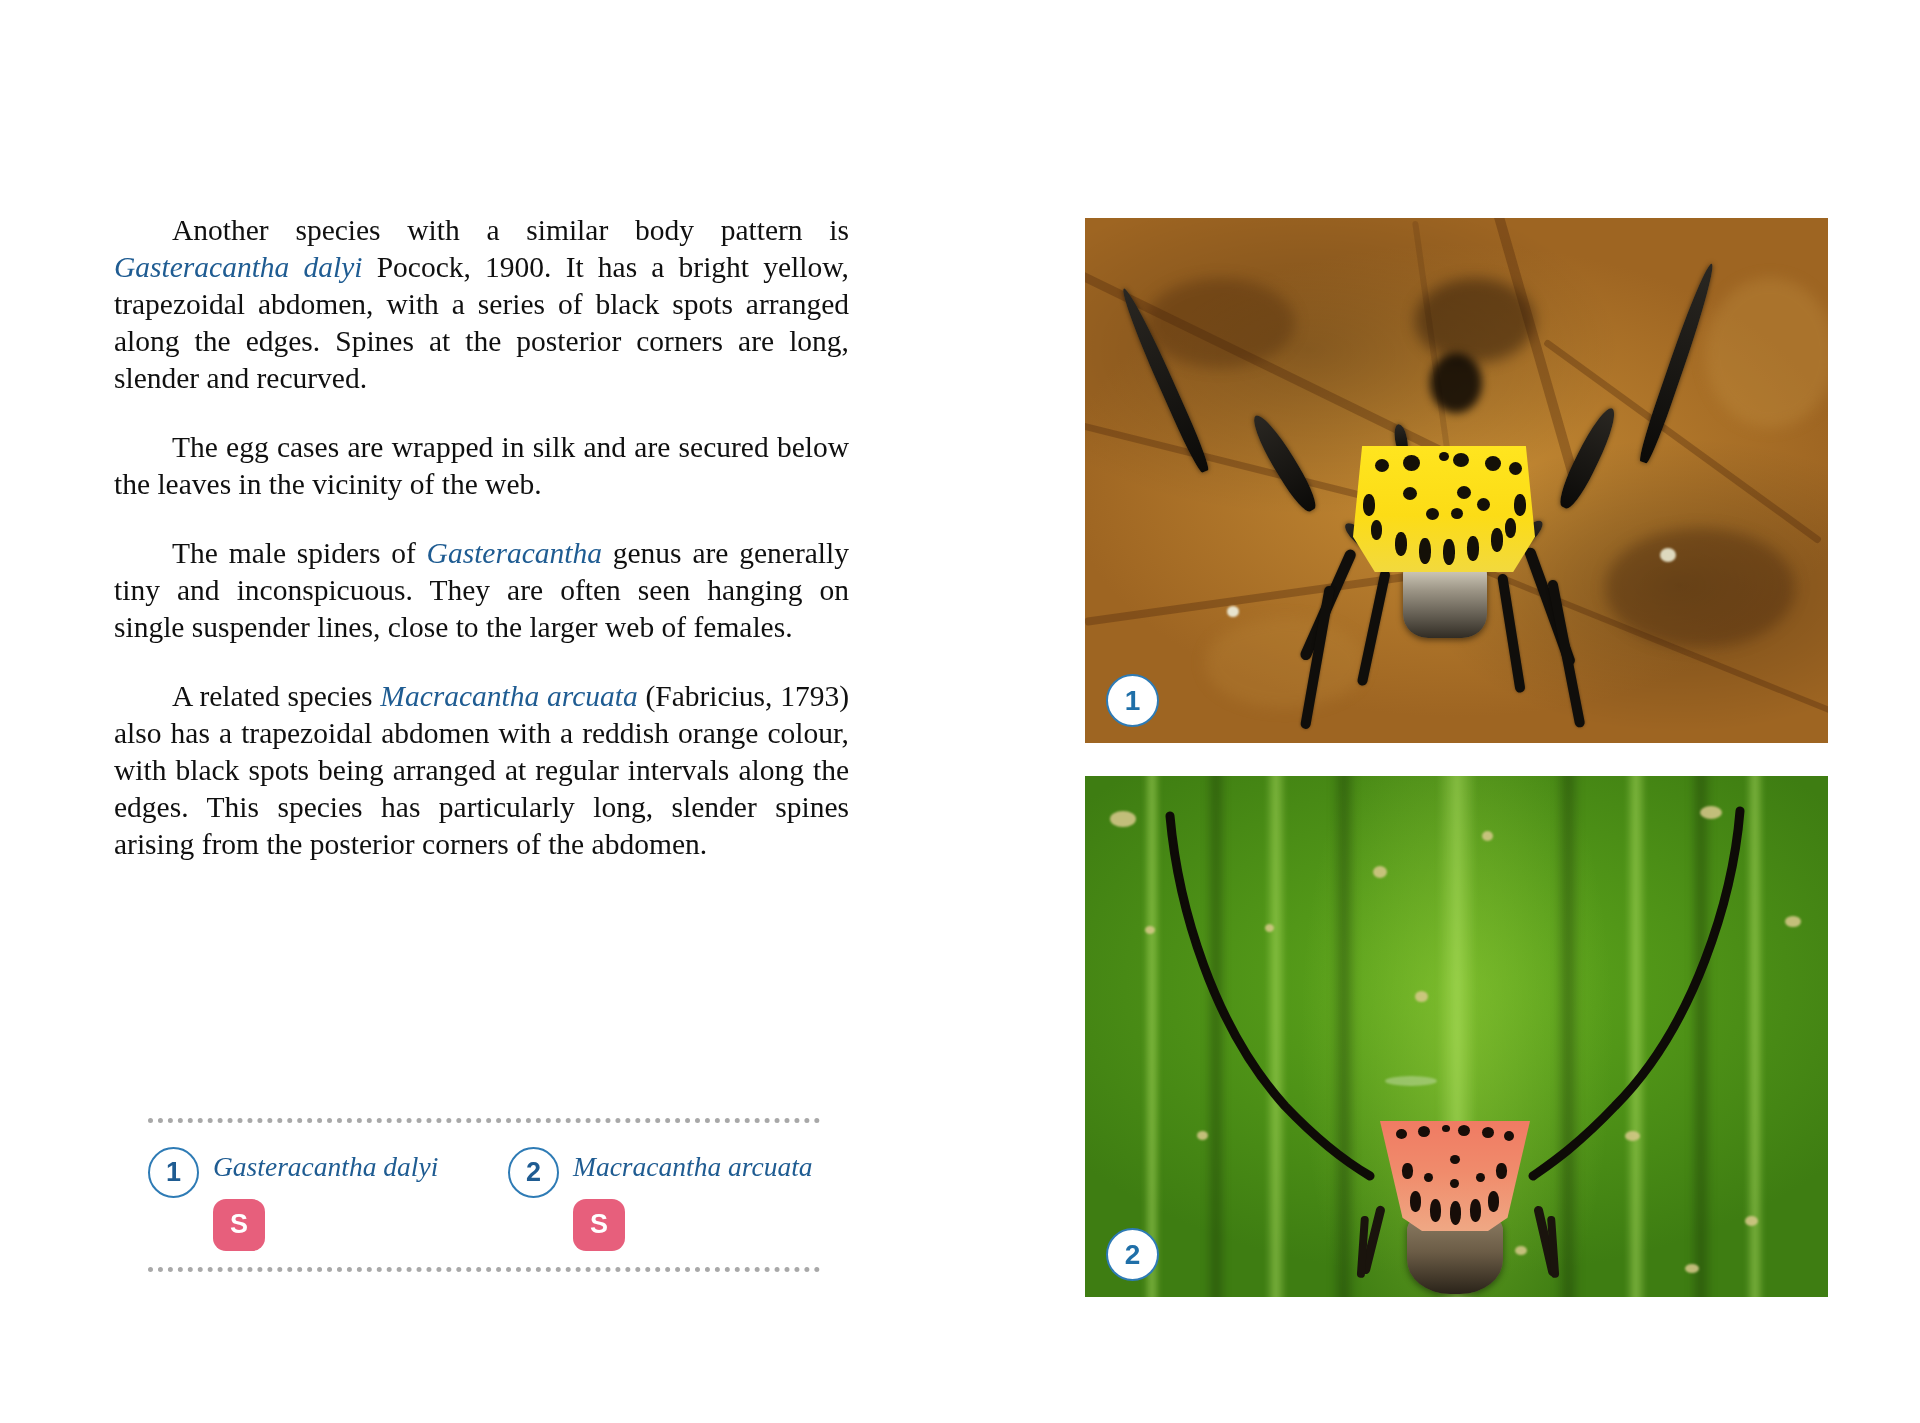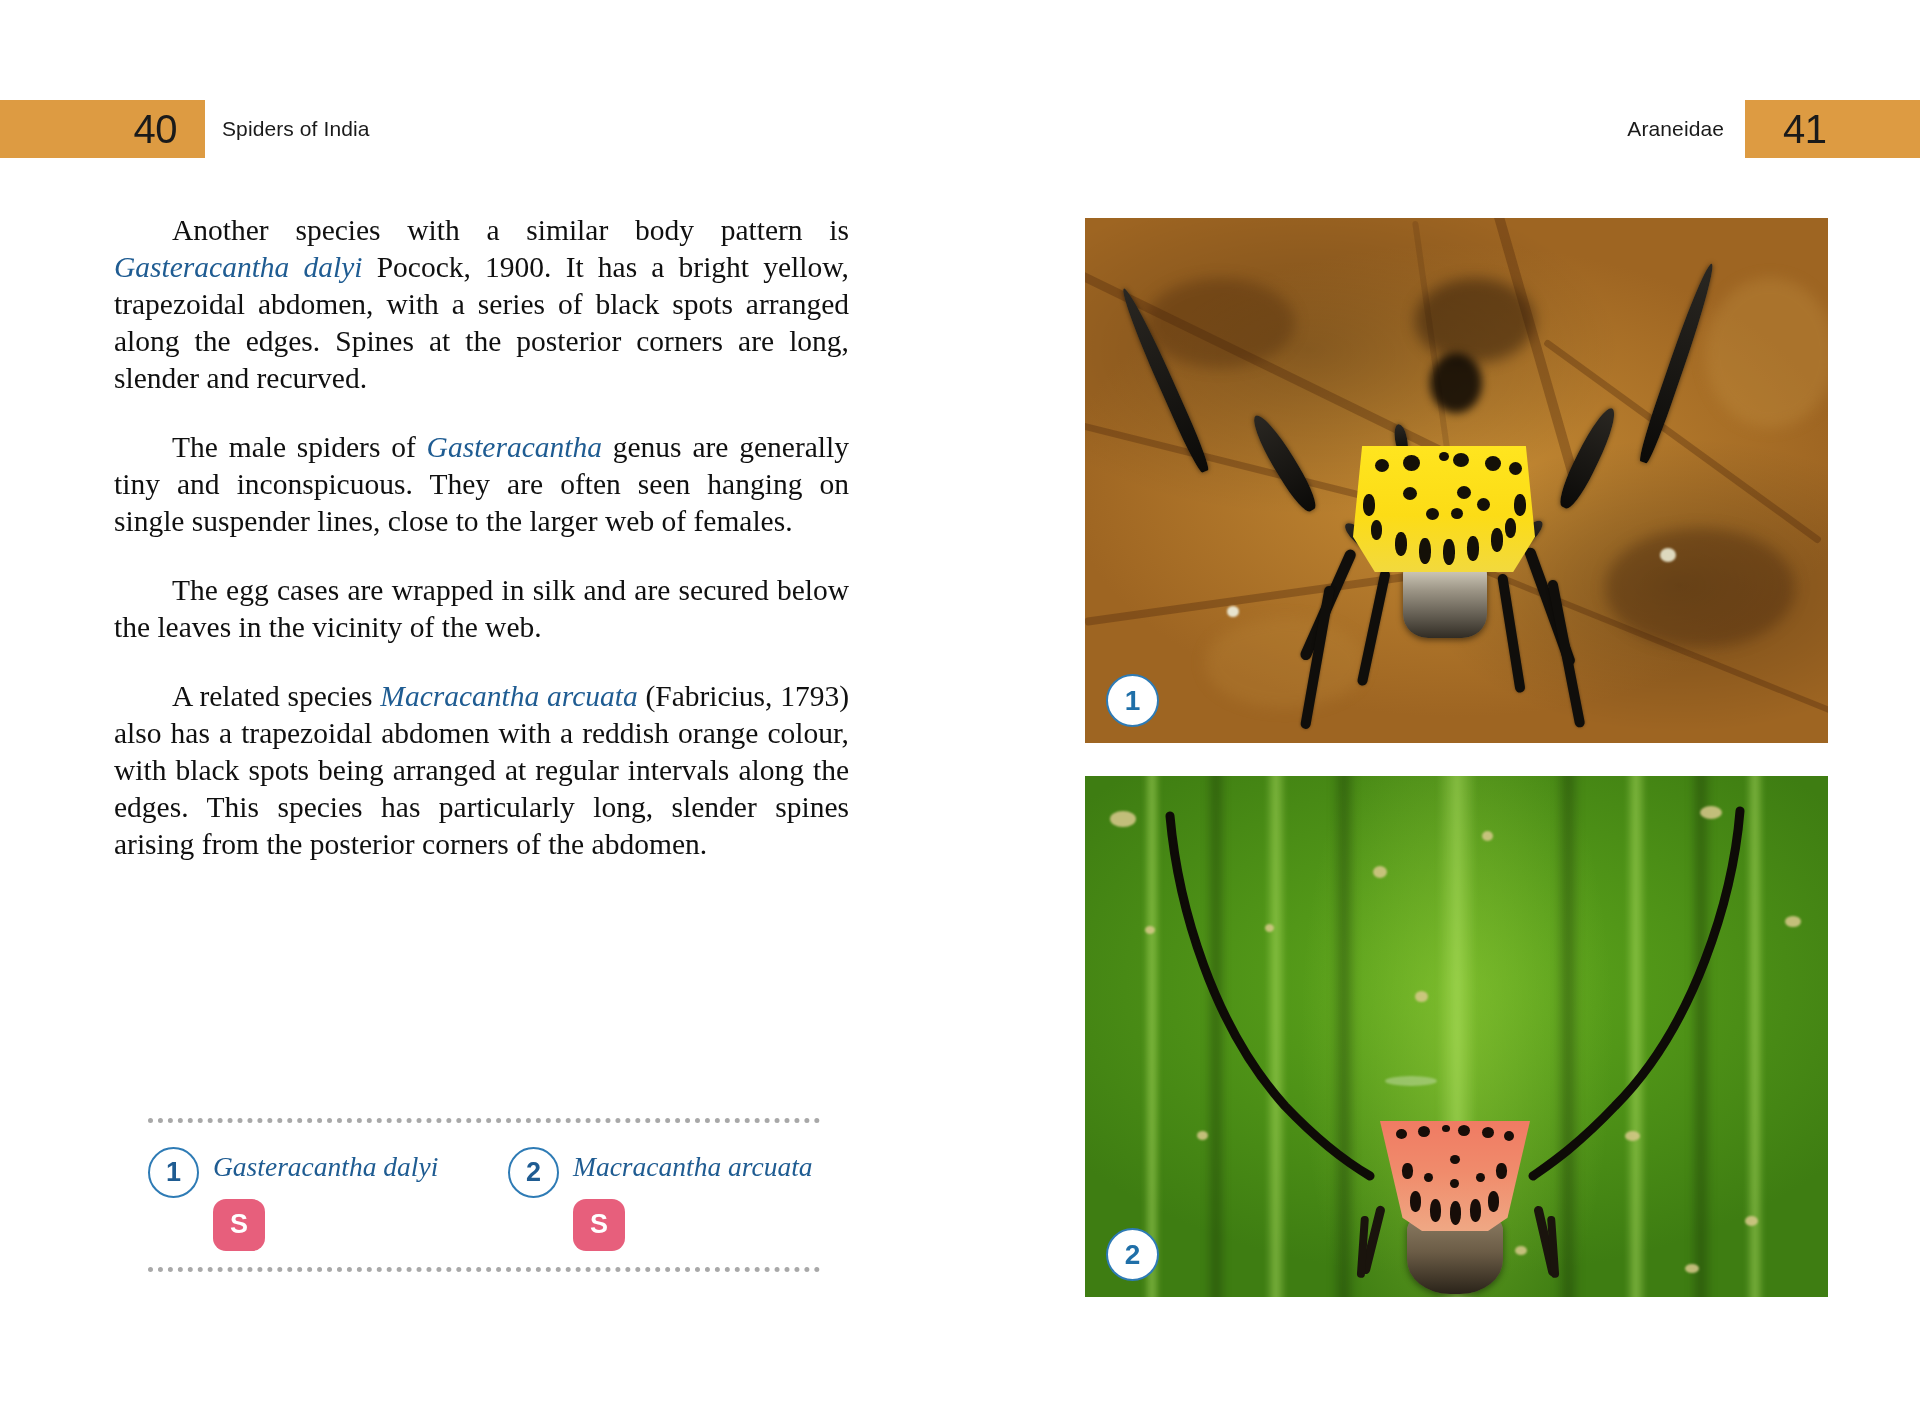--- a/index.html
+++ b/index.html
@@ -335,36 +335,25 @@
     background: #1a140d;
     border-radius: 5px;
     transform-origin: top center;
   }
 </style>
 </head>
 <body>
 
 <div class="page">
 
-  <div class="header">
-    <div class="page-tab left">
-      <span class="page-num">40</span>
-    </div>
-    <div class="running-title verso">Spiders of India</div>
-
-    <div class="running-title recto">Araneidae</div>
-    <div class="page-tab right">
-      <span class="page-num">41</span>
-    </div>
-  </div>
 
   <div class="text-column">
     <p class="para">Another species with a similar body pattern is <span class="sci">Gasteracantha dalyi</span> Pocock, 1900. It has a bright yellow, trapezoidal abdomen, with a series of black spots arranged along the edges. Spines at the posterior corners are long, slender and recurved.</p>
+    <p class="para">The egg cases are wrapped in silk and are secured below the leaves in the vicinity of the web.</p>
     <p class="para">The male spiders of <span class="sci">Gasteracantha</span> genus are generally tiny and inconspicuous. They are often seen hanging on single suspender lines, close to the larger web of females.</p>
-    <p class="para">The egg cases are wrapped in silk and are secured below the leaves in the vicinity of the web.</p>
     <p class="para">A related species <span class="sci">Macracantha arcuata</span> (Fabricius, 1793) also has a trapezoidal abdomen with a reddish orange colour, with black spots being arranged at regular intervals along the edges. This species has particularly long, slender spines arising from the posterior corners of the abdomen.</p>
   </div>
 
   <div class="legend">
     <div class="legend-row">
 
       <div class="legend-item first">
         <div class="num-circle">1</div>
         <div class="legend-body">
           <div class="legend-name">Gasteracantha dalyi</div>

